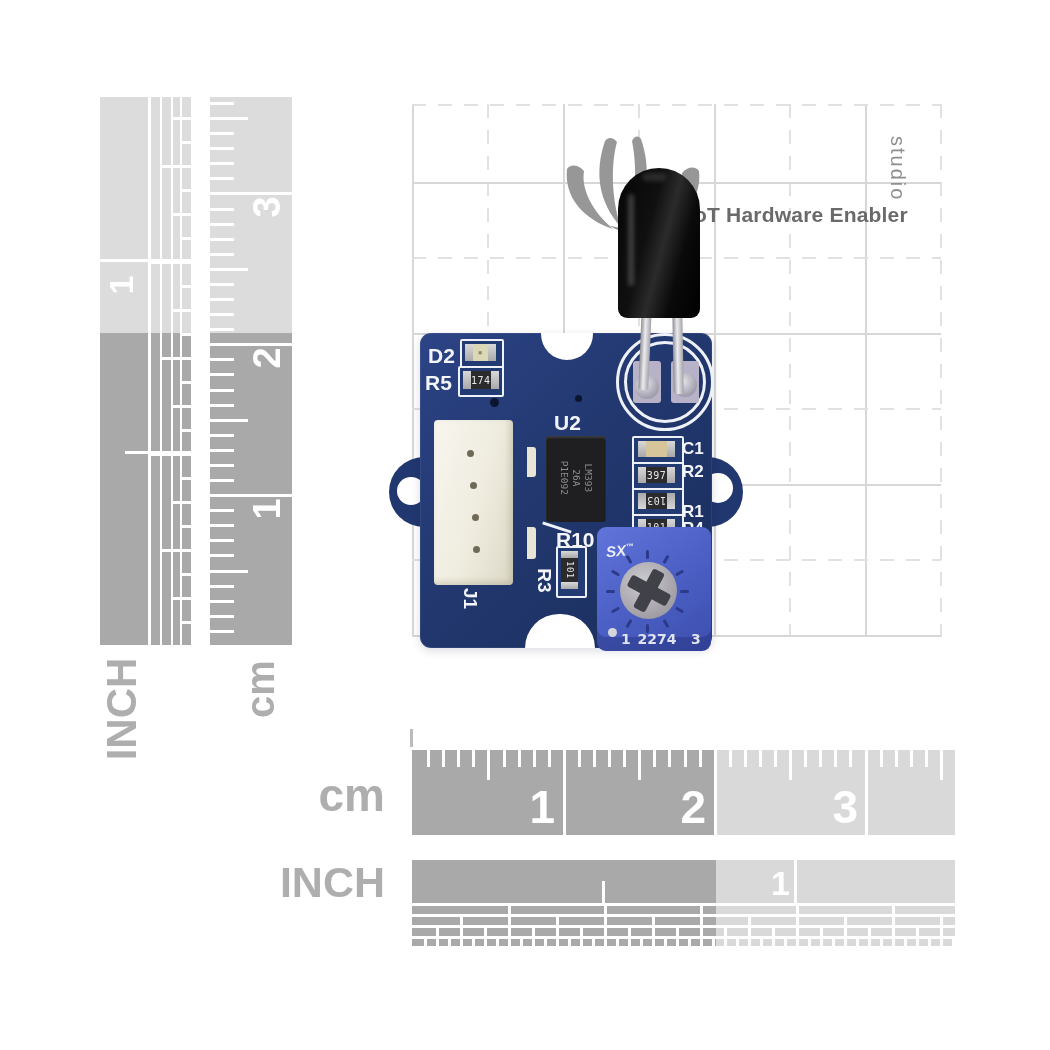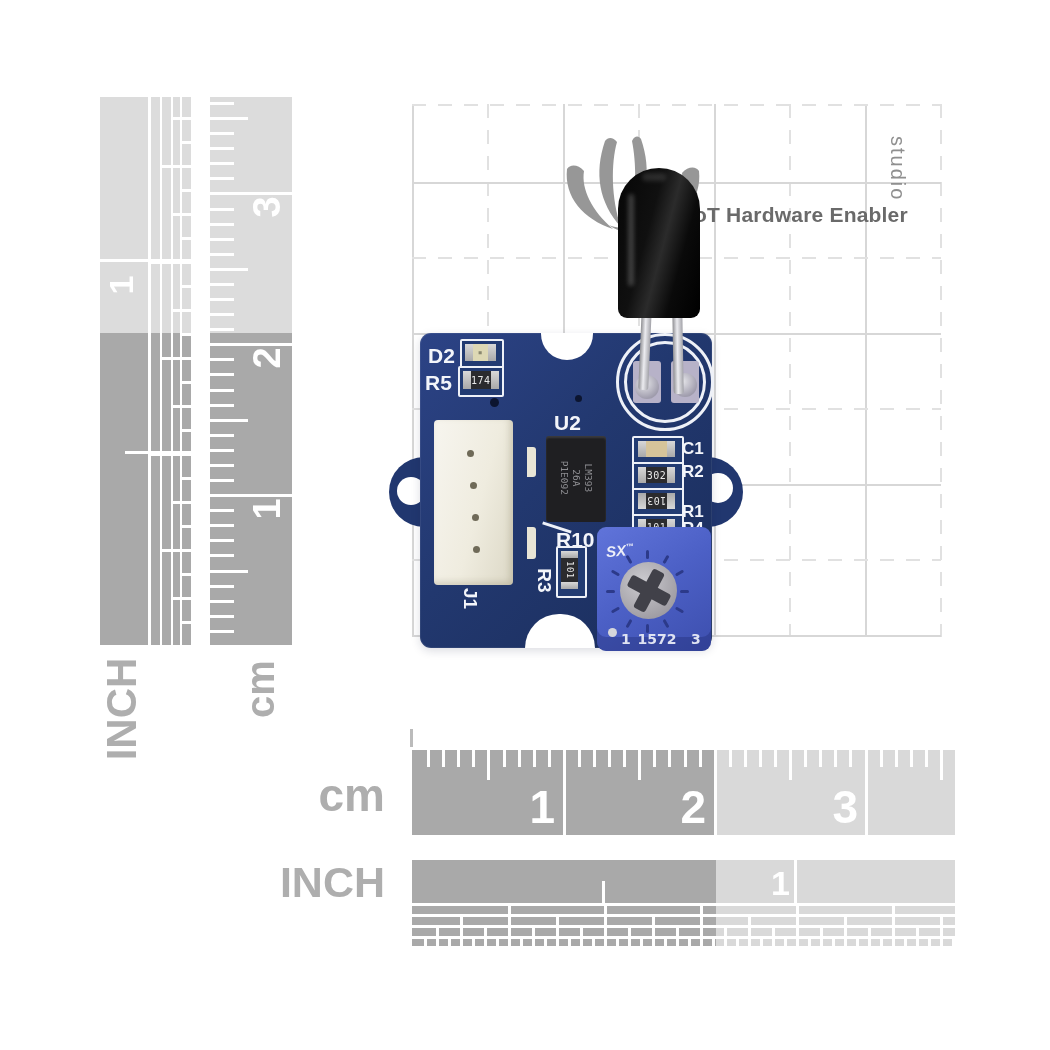--- a/index.html
+++ b/index.html
@@ -421,21 +421,21 @@
     <div class="res" style="left:218px;top:108px;width:37px;height:16px;">
       <div class="cap"></div>
       <div class="bodyc" style="background:#d6c49a;"></div>
       <div class="cap"></div>
     </div>
     <div class="silk" style="left:262px;top:107px;font-size:17px;">C1</div>
 
     <div class="outl" style="left:212px;top:129px;width:48px;height:26px;"></div>
     <div class="res" style="left:218px;top:134px;width:37px;height:16px;">
       <div class="cap"></div>
-      <div class="bodyc" style="font-size:10px;">302</div>
+      <div class="bodyc" style="font-size:10px;">397</div>
       <div class="cap"></div>
     </div>
     <div class="silk" style="left:262px;top:130px;font-size:17px;">R2</div>
 
     <div class="outl" style="left:212px;top:155px;width:48px;height:26px;"></div>
     <div class="res" style="left:218px;top:160px;width:37px;height:16px;transform:rotate(180deg);">
       <div class="cap"></div>
       <div class="bodyc" style="font-size:10px;">103</div>
       <div class="cap"></div>
     </div>
@@ -486,21 +486,21 @@
         </div>
       <div id="pot-screw">
         <div class="cross" style="transform:rotate(28deg);"></div>
         <div class="cross" style="transform:rotate(118deg);"></div>
       </div>
       <div id="pot-brand">
         <span>SX</span><sup>™</sup>
       </div>
       <div id="pot-dot"></div>
       <div class="pot-num" style="left:24px;">1</div>
-      <div class="pot-num" style="left:38px;width:44px;text-align:center;">1572</div>
+      <div class="pot-num" style="left:38px;width:44px;text-align:center;">2274</div>
       <div class="pot-num" style="left:94px;">3</div>
     </div>
   </div>
 
   <div class="leg" style="left:640px;top:308px;height:82px;transform:rotate(2.5deg);"></div>
   <div class="leg" style="left:673px;top:308px;height:86px;transform:rotate(-1deg);"></div>
   <div id="dome">
     <div class="gleam" style="left:10px;top:26px;width:6px;height:92px;"></div>
     <div class="gleam" style="left:24px;top:5px;width:24px;height:8px;opacity:.6;"></div>
   </div>

